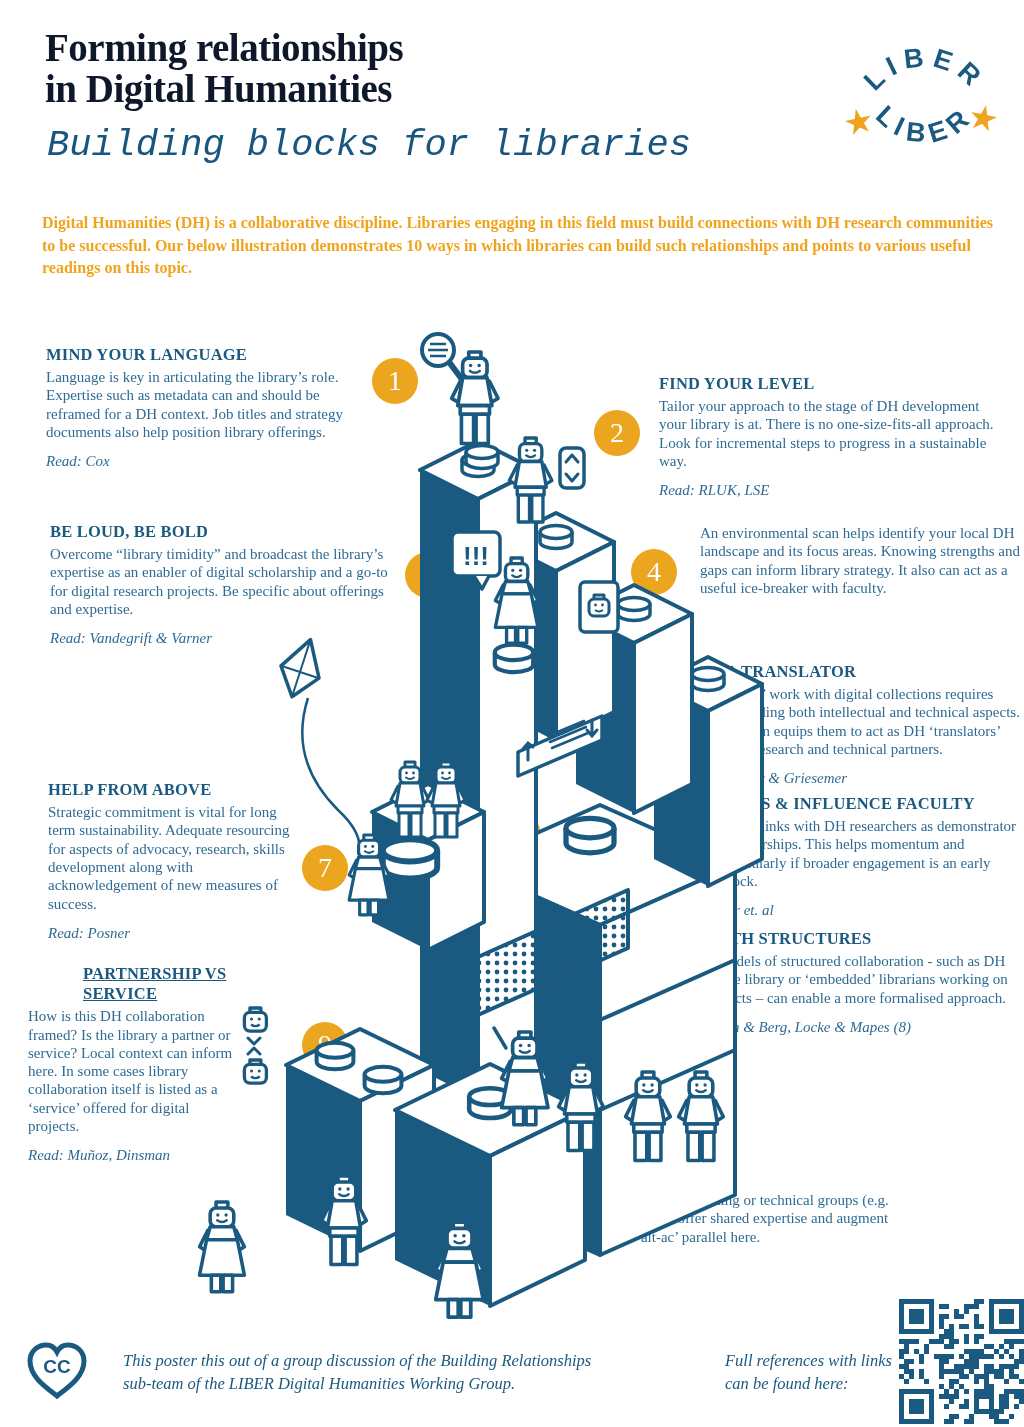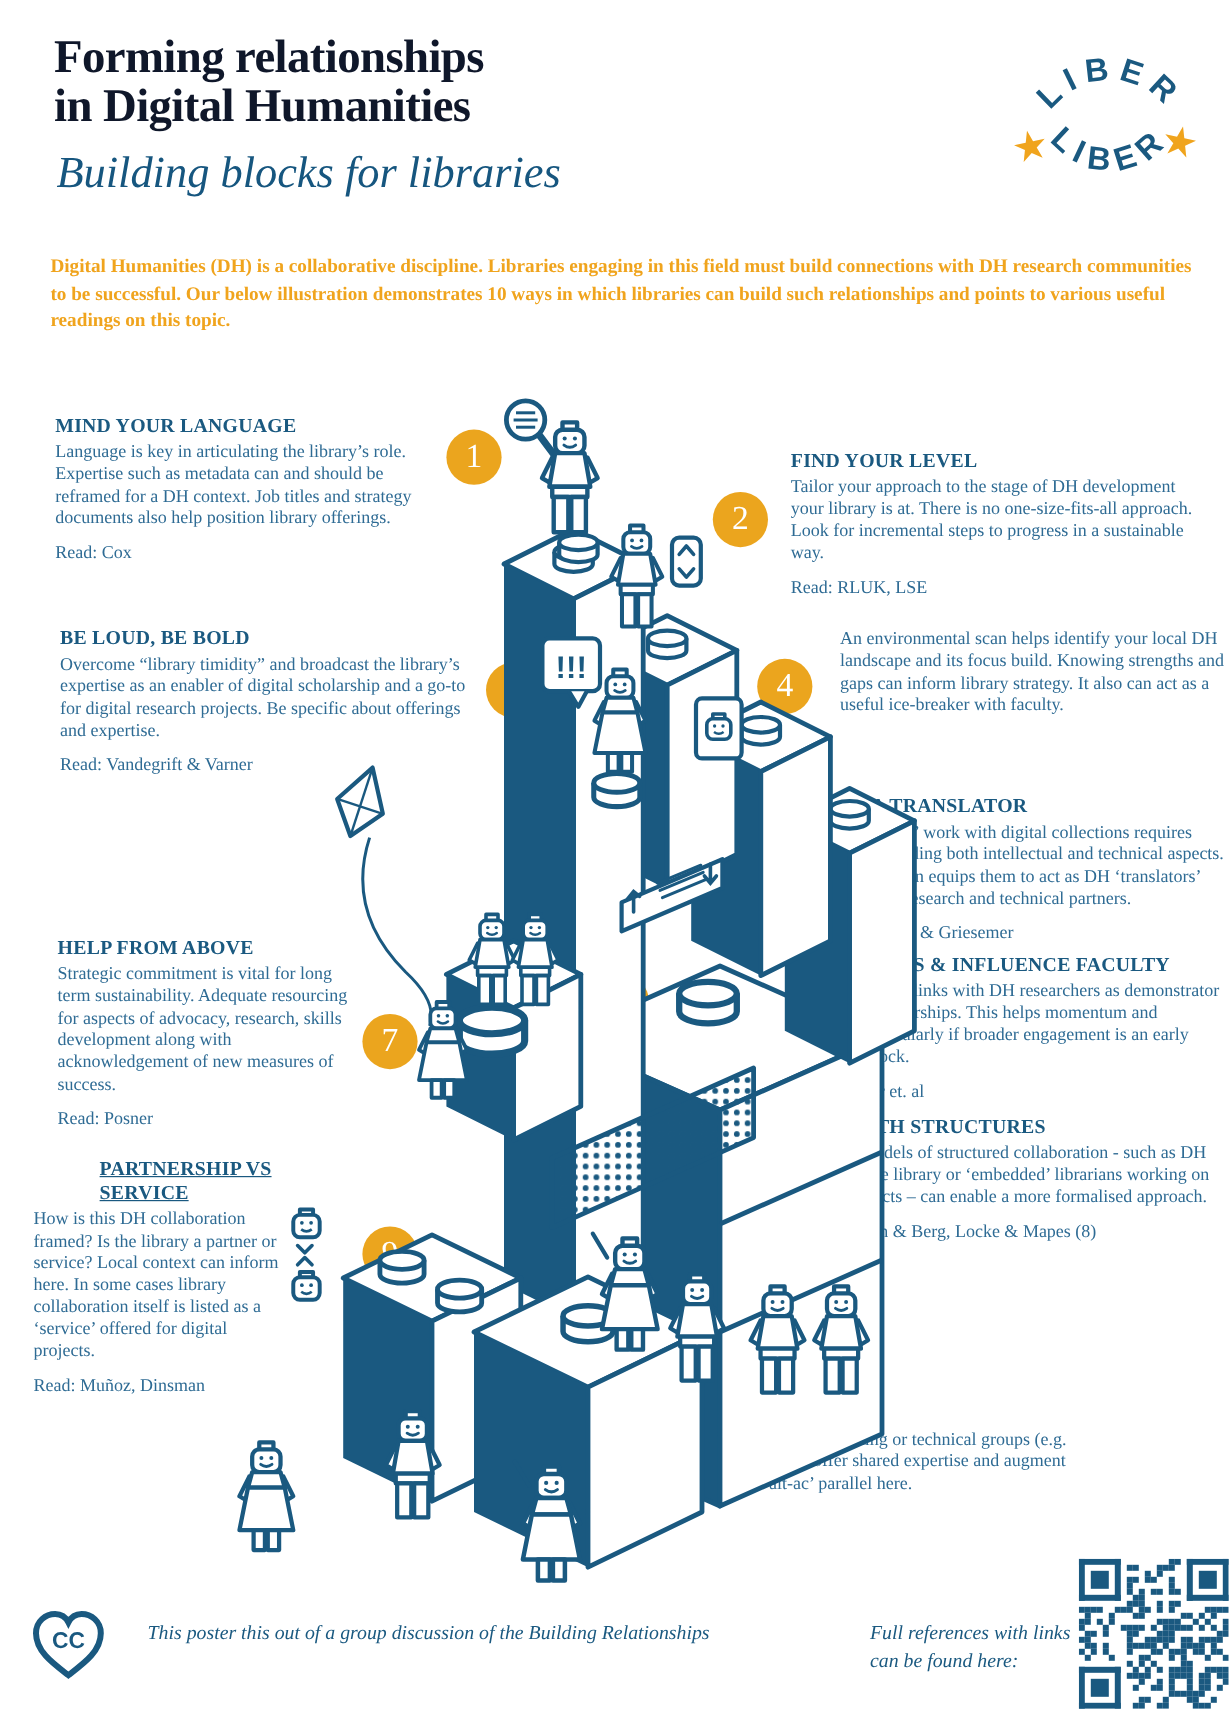--- a/index.html
+++ b/index.html
@@ -2,30 +2,30 @@
 <html><head>
 <meta charset="utf-8">
 <style>
   html,body{margin:0;padding:0;}
   body{width:1024px;height:1427px;position:relative;background:#ffffff;overflow:hidden;
        font-family:"Liberation Serif",serif;}
   
   .title{position:absolute;left:45px;top:2px;color:#0f172a;font-weight:bold;
          font-size:39px;line-height:1.04;letter-spacing:-0.5px;}
   .subtitle{position:absolute;left:47px;top:125px;color:#16567F;font-style:italic;
-            font-size:37px;line-height:1.1;}
+            font-size:37px;line-height:1.1;font-family:Liberation Mono, monospace;}
   .logo{position:absolute;left:830px;top:0px;width:185px;height:165px;}
   
   .intro{position:absolute;left:42px;top:196px;width:956px;color:#F0A41D;
          font-weight:bold;font-size:16px;line-height:1.42;}
   
   .step{position:absolute;color:#2E6B94;font-size:15px;line-height:1.22;}
   .step h3{font-size:16.5px;font-weight:bold;color:#1A5980;margin:0 0 3px 0;letter-spacing:0.2px;}
   .step p{margin:0;}
-  .step .read{margin-top:11px;}
+  .step .read{font-style:italic;margin-top:11px;}
   .ta-r{text-align:left;}
   .s1{left:46px;top:345px;width:312px;}
   .s2{left:659px;top:374px;width:345px;}
   .s3{left:50px;top:522px;width:345px;}
   .s4{left:700px;top:524px;width:320px;}
   .s5{left:700px;top:662px;width:334px;}
   .s6{left:657px;top:794px;width:364px;}
   .s7{left:48px;top:780px;width:242px;}
   .s8{left:659px;top:929px;width:362px;}
   .s9{left:28px;top:964px;width:205px;}
@@ -83,21 +83,21 @@
   <h3>FIND YOUR LEVEL</h3>
   <p>Tailor your approach to the stage of DH development your library is at. There is no one-size-fits-all approach. Look for incremental steps to progress in a sustainable way.</p>
   <p class="read">Read: RLUK, LSE</p>
 </div>
 <div class="step s3 ta-r">
   <h3>BE LOUD, BE BOLD</h3>
   <p>Overcome “library timidity” and broadcast the library’s expertise as an enabler of digital scholarship and a go-to for digital research projects. Be specific about offerings and expertise.</p>
   <p class="read">Read: Vandegrift &amp; Varner</p>
 </div>
 <div class="step s4">
-  <p>An environmental scan helps identify your local DH landscape and its focus build. Knowing strengths and gaps can inform library strategy. It also can act as a useful ice-breaker with faculty.</p>
+  <p>An environmental scan helps identify your local DH landscape and its focus areas. Knowing strengths and gaps can inform library strategy. It also can act as a useful ice-breaker with faculty.</p>
 </div>
 <div class="step s5">
   <h3>BE A TRANSLATOR</h3>
   <p>Librarians’ work with digital collections requires understanding both intellectual and technical aspects. This in turn equips them to act as DH ‘translators’ between research and technical partners.</p>
   <p class="read">Read: Star &amp; Griesemer</p>
 </div>
 <div class="step s6">
   <h3>WIN FRIENDS &amp; INFLUENCE FACULTY</h3>
   <p>Use any existing links with DH researchers as demonstrator projects or partnerships. This helps momentum and advocacy particularly if broader engagement is an early stumbling block.</p>
   <p class="read">Read: Gerber et. al</p>
@@ -297,20 +297,21 @@
   <use href="#figD" transform="translate(272,902) scale(1.25)"></use>
   <path d="M281,918 L269,898" stroke="#1A5980" stroke-width="3.5" stroke-linecap="round" fill="none"></path>
 </svg>
 
 <svg class="cc" viewBox="0 0 66 62">
   <path d="M33,56 C20,46 6,36 6,21 C6,11 14,5 22,5 C27,5 31,8 33,12 C35,8 39,5 44,5 C52,5 60,11 60,21 C60,36 46,46 33,56 Z" fill="none" stroke="#1A5980" stroke-width="5"></path>
   <text x="33" y="33" text-anchor="middle" font-family="Liberation Sans, sans-serif" font-weight="bold" font-size="19" fill="#1A5980">CC</text>
 </svg>
 <div class="note note-left">
   <span>This poster this out of a group discussion of the Building Relationships</span><br>
+  <span>sub-team of the LIBER Digital Humanities Working Group.</span>
 </div>
 <div class="note note-right">
   <span>Full references  with links</span><br>
   <span>can be found here:</span>
 </div>
 <svg id="qr" viewBox="0 0 125 125">
     <rect x="75" y="0" width="5" height="5" fill="#1A5980"></rect>
     <rect x="80" y="0" width="5" height="5" fill="#1A5980"></rect>
     <rect x="40" y="5" width="5" height="5" fill="#1A5980"></rect>
     <rect x="45" y="5" width="5" height="5" fill="#1A5980"></rect>

